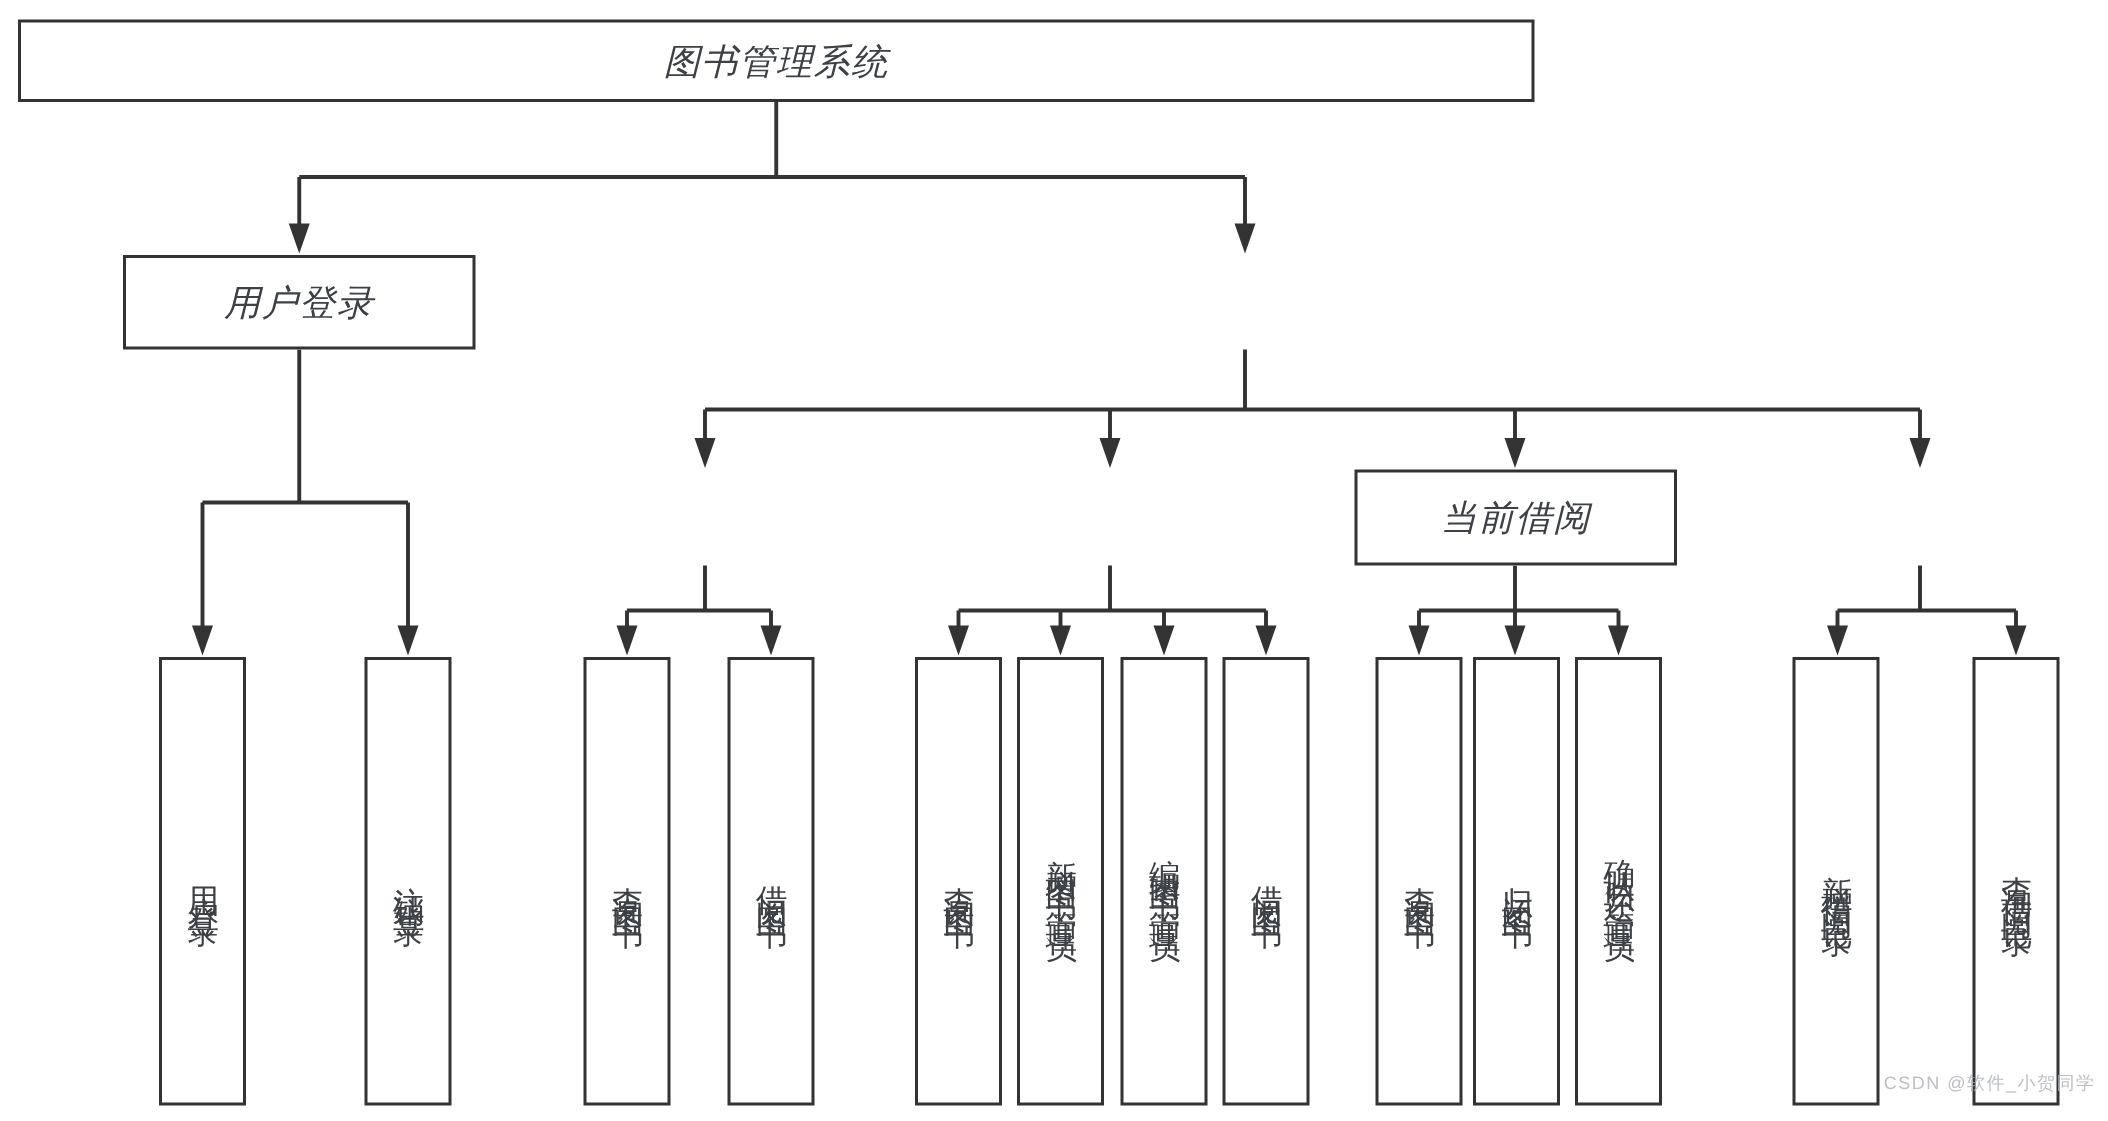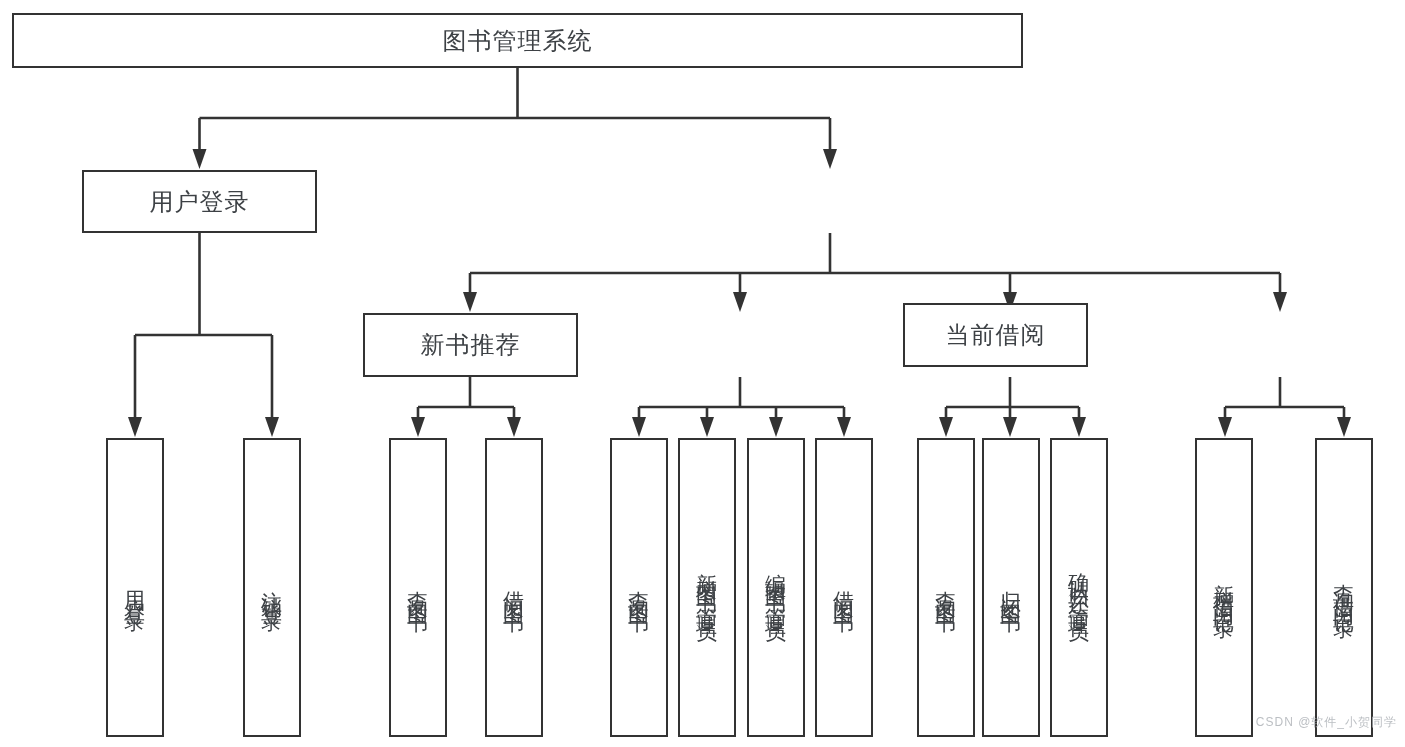--- a/index.html
+++ b/index.html
@@ -37,20 +37,21 @@
     background: var(--box-bg);
     display: flex;
     align-items: center;
     justify-content: center;
   }
   .hbox .lbl {
     font-size: 24px;
     letter-spacing: 1px;
     color: var(--text);
     white-space: nowrap;
+    font-style: italic;
   }
   .vbox {
     position: absolute;
     top: 438px;
     width: 58px;
     height: 299px;
     border: 2px solid var(--line);
     background: var(--box-bg);
     display: flex;
     align-items: center;
@@ -132,24 +133,21 @@
   </svg>
 
   <div class="hbox" style="left:12px; top:13px; width:1011px; height:55px">
     <span class="lbl">图书管理系统</span>
   </div>
 
   <div class="hbox" style="left:82px; top:170px; width:235px; height:63px">
     <span class="lbl">用户登录</span>
   </div>
 
-  <div class="hbox" style="left:363px; top:313px; width:215px; height:64px">
-    <span class="lbl">新书推荐</span>
-  </div>
-  <div class="hbox" style="left:903px; top:303px; width:185px; height:64px">
+  <div class="hbox" style="left:903px; top:313px; width:215px; height:64px">
     <span class="lbl">当前借阅</span>
   </div>
 
   <div class="vbox" style="left:106px">
     <span class="vlbl">用户登录</span>
   </div>
   <div class="vbox" style="left:243px">
     <span class="vlbl">注销登录</span>
   </div>
 

